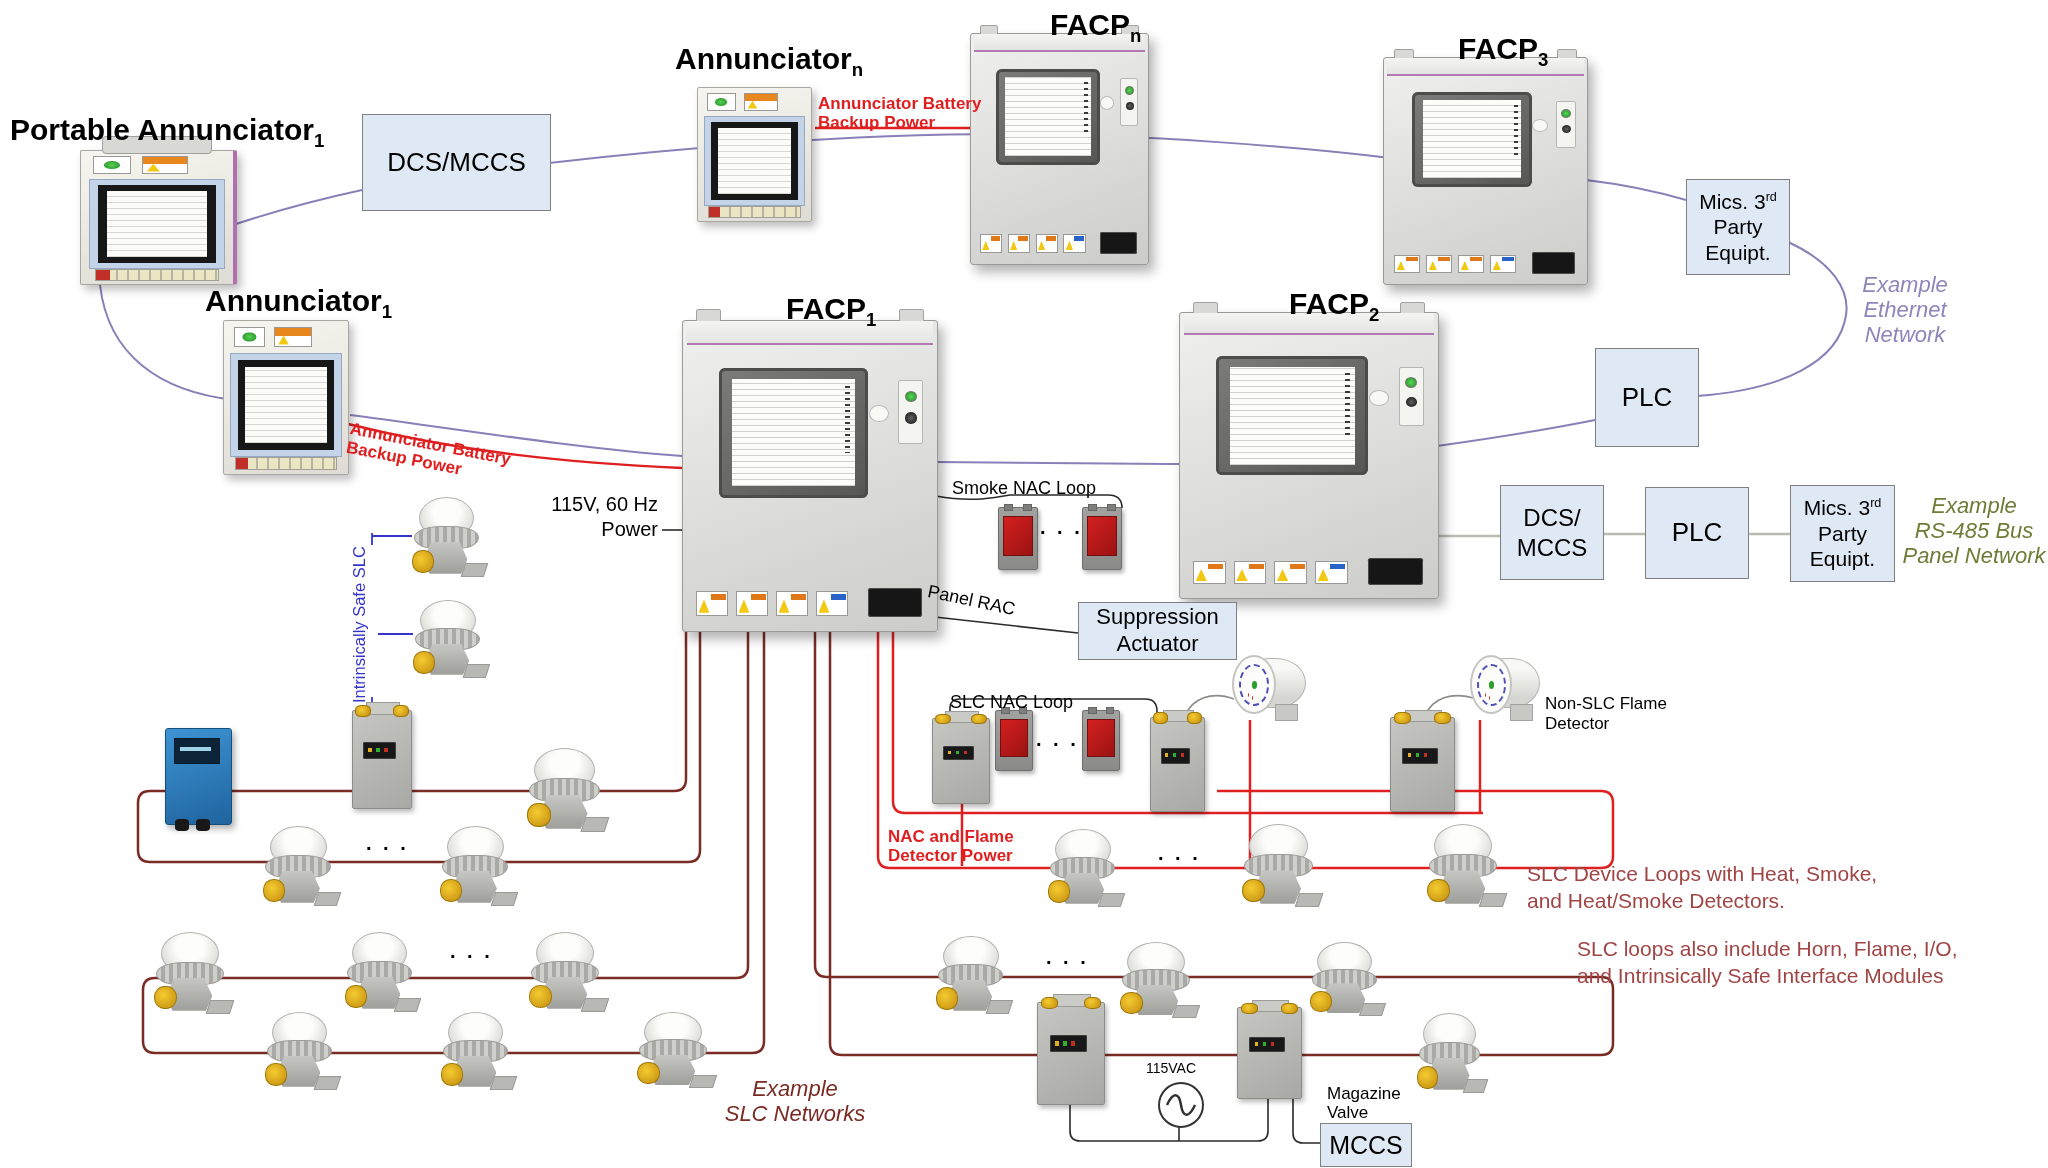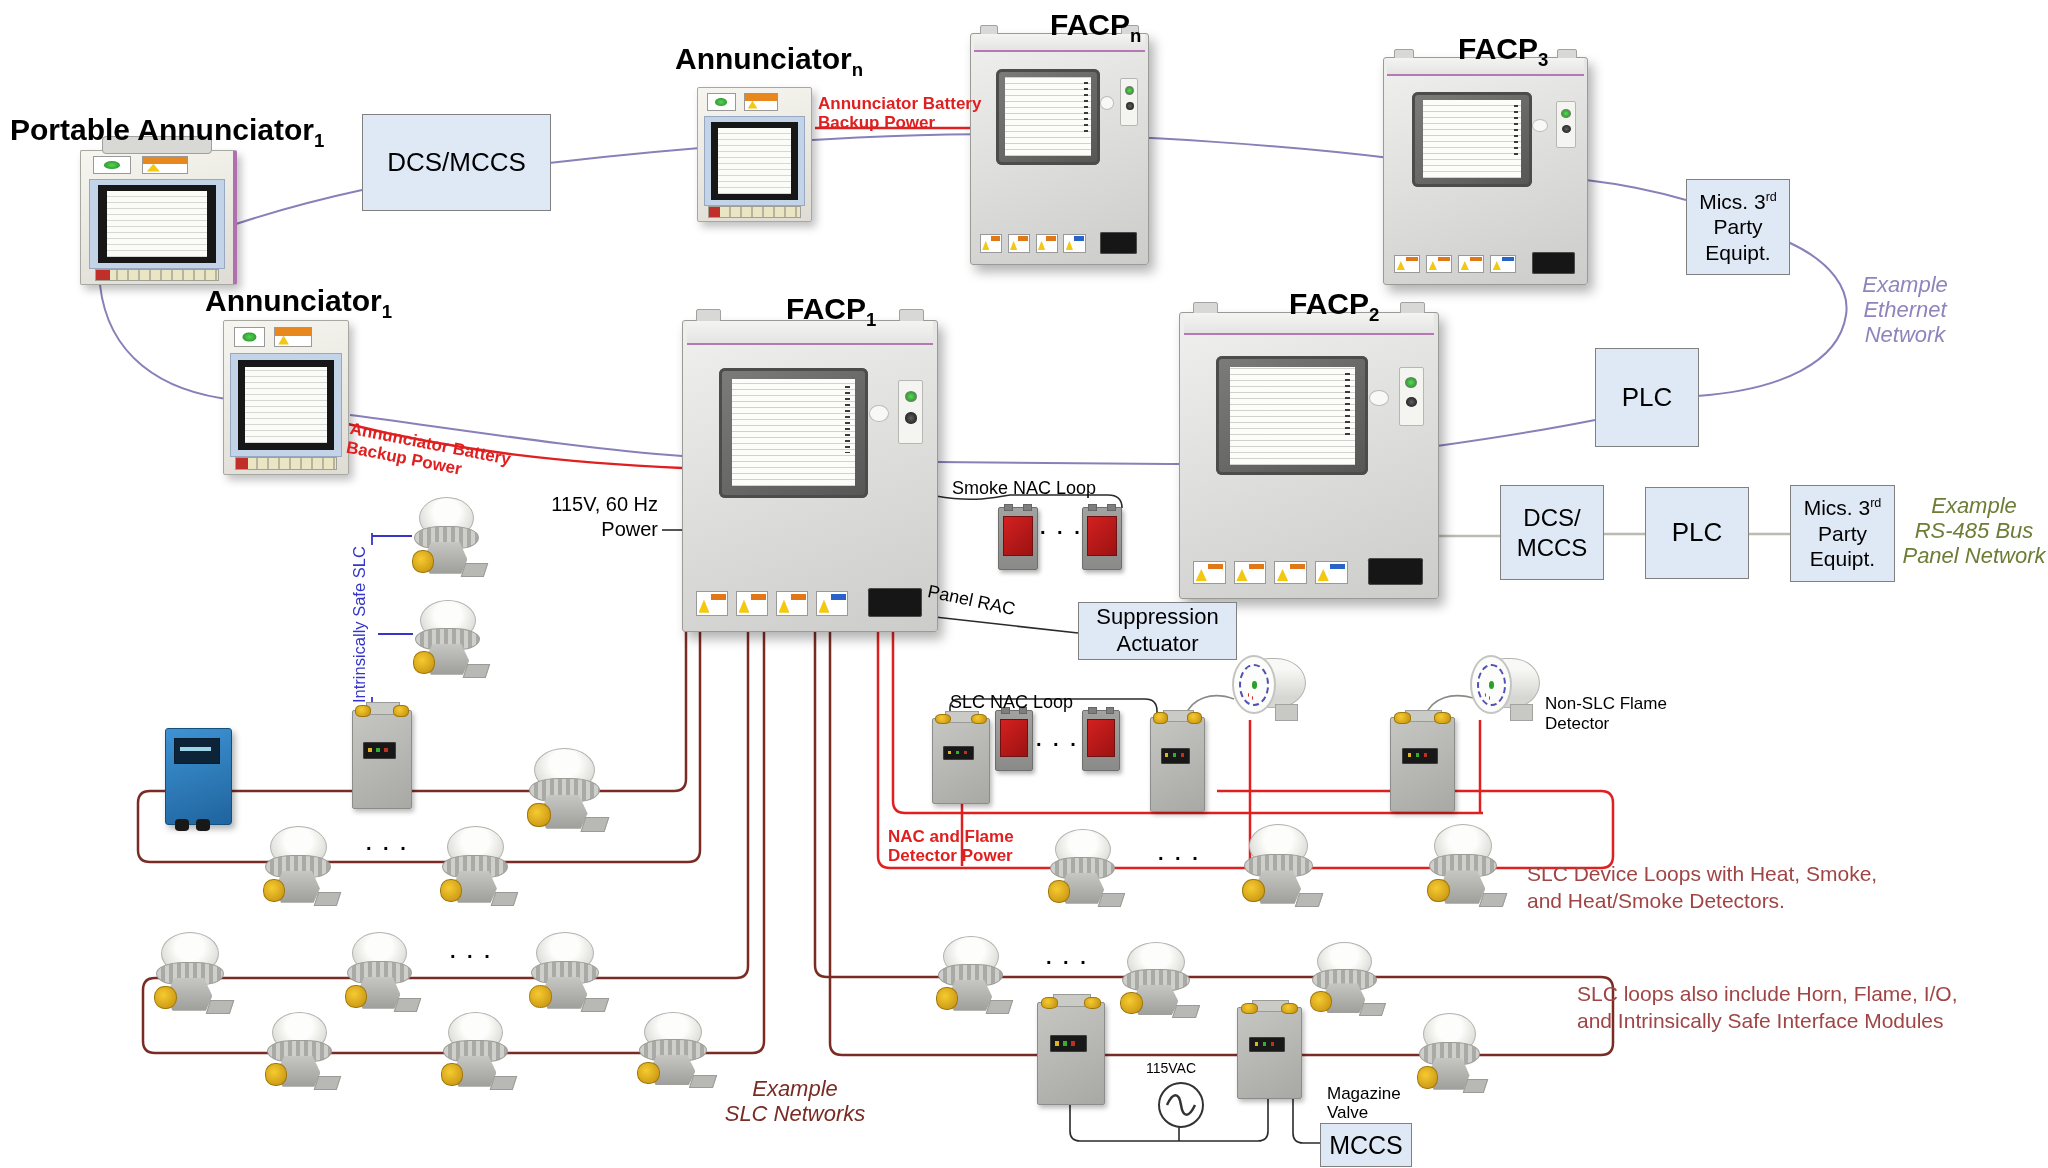--- a/index.html
+++ b/index.html
@@ -139,21 +139,21 @@
   #ann-panel-nac{left:952px;top:478px;}
   #ann-panel-rac{left:930px;top:581px;transform:rotate(12deg);transform-origin:left top;}
   #ann-slc-nac{left:950px;top:676px;margin-top:16px;}
   #ann-nac-flame{left:888px;top:827px;}
   #ann-intrinsic{left:350px;top:531px;height:172px;}
   #ann-non-slc{left:1545px;top:655px;font-size:17px;line-height:19.5px;margin-top:39px;}
   #ann-115vac{left:1146px;top:1060px;font-size:14px;}
   #ann-magazine{left:1327px;top:1084px;font-size:17px;line-height:19px;}
   #ann-slc-networks{left:723px;top:1076px;width:144px;}
   #note1{left:1527px;top:860px;}
-  #note2{left:1577px;top:980px;}
+  #note2{left:1577px;top:935px;}
   #dots1{left:1040px;top:516px;} #dots2{left:1036px;top:728px;} #dots3{left:366px;top:832px;}
   #dots4{left:450px;top:940px;} #dots5{left:1046px;top:946px;} #dots6{left:1158px;top:842px;}
 
   #box-dcs-top{left:362px;top:114px;width:187px;height:95px;font-size:26px;}
   #box-mics-top{left:1686px;top:179px;width:102px;height:94px;font-size:21px;}
   #box-plc-top{left:1595px;top:348px;width:102px;height:97px;font-size:26px;}
   #box-dcs-low{left:1500px;top:485px;width:102px;height:93px;font-size:24px;}
   #box-plc-low{left:1645px;top:487px;width:102px;height:90px;font-size:26px;}
   #box-mics-low{left:1790px;top:485px;width:103px;height:95px;font-size:21px;}
   #box-suppr{left:1078px;top:602px;width:157px;height:56px;font-size:22px;}

